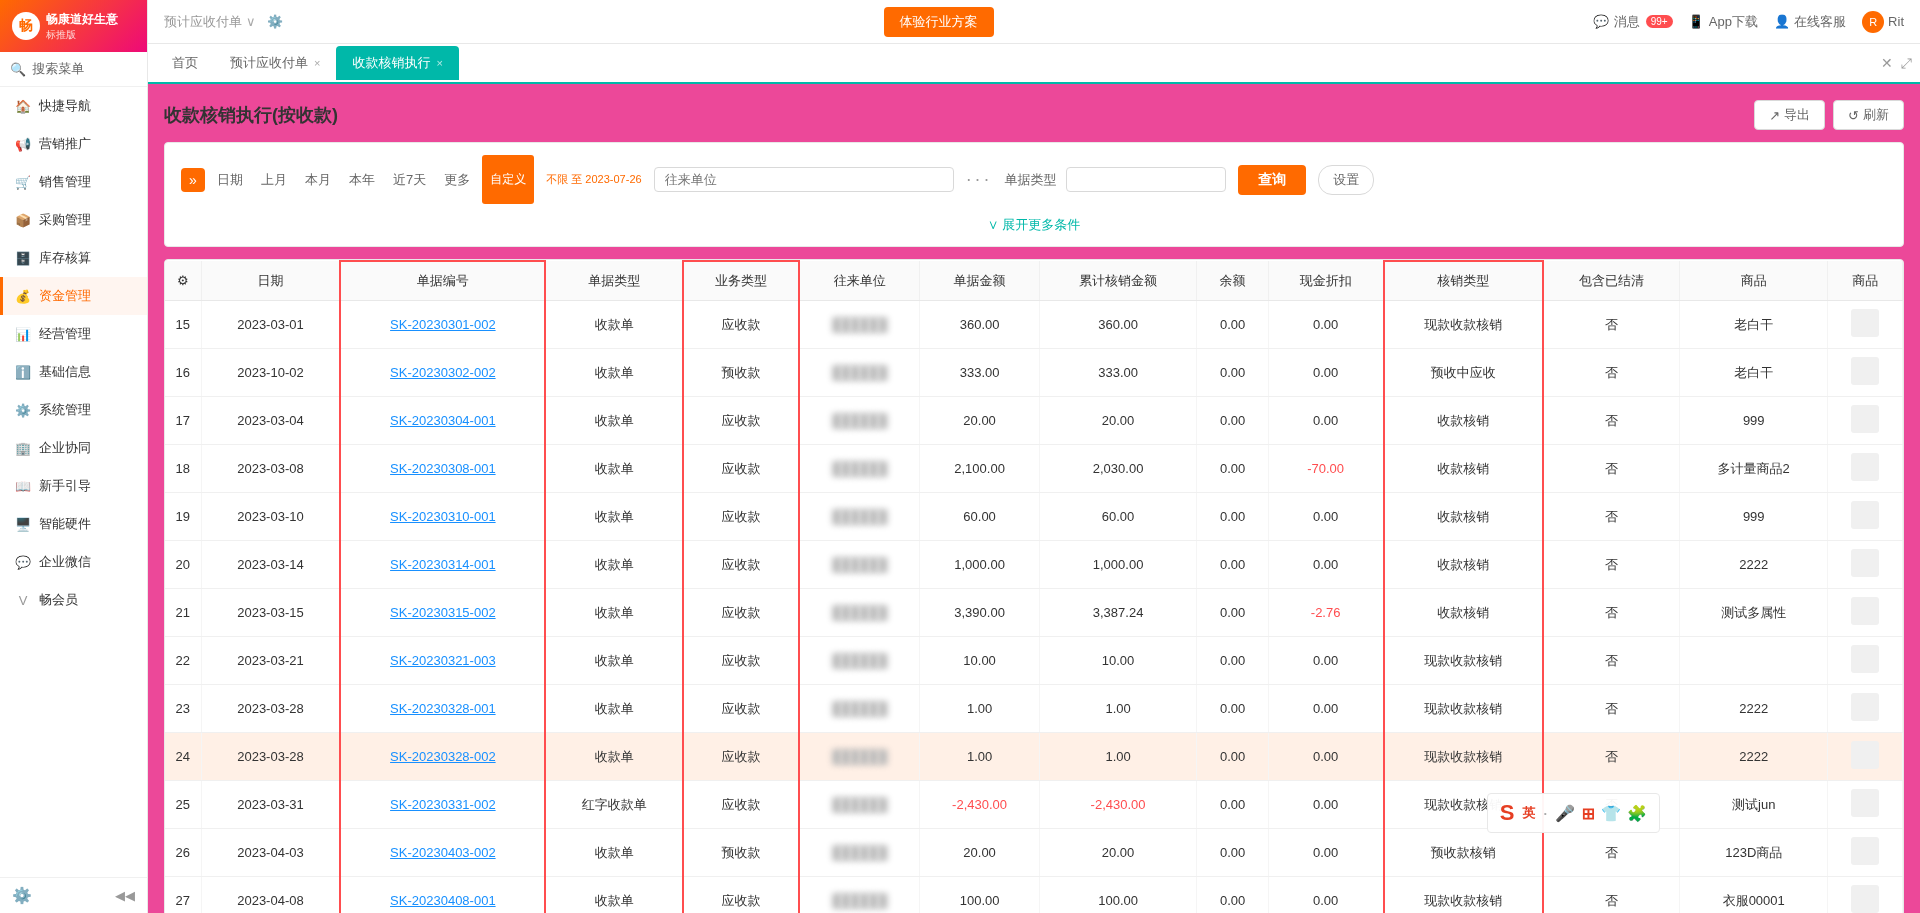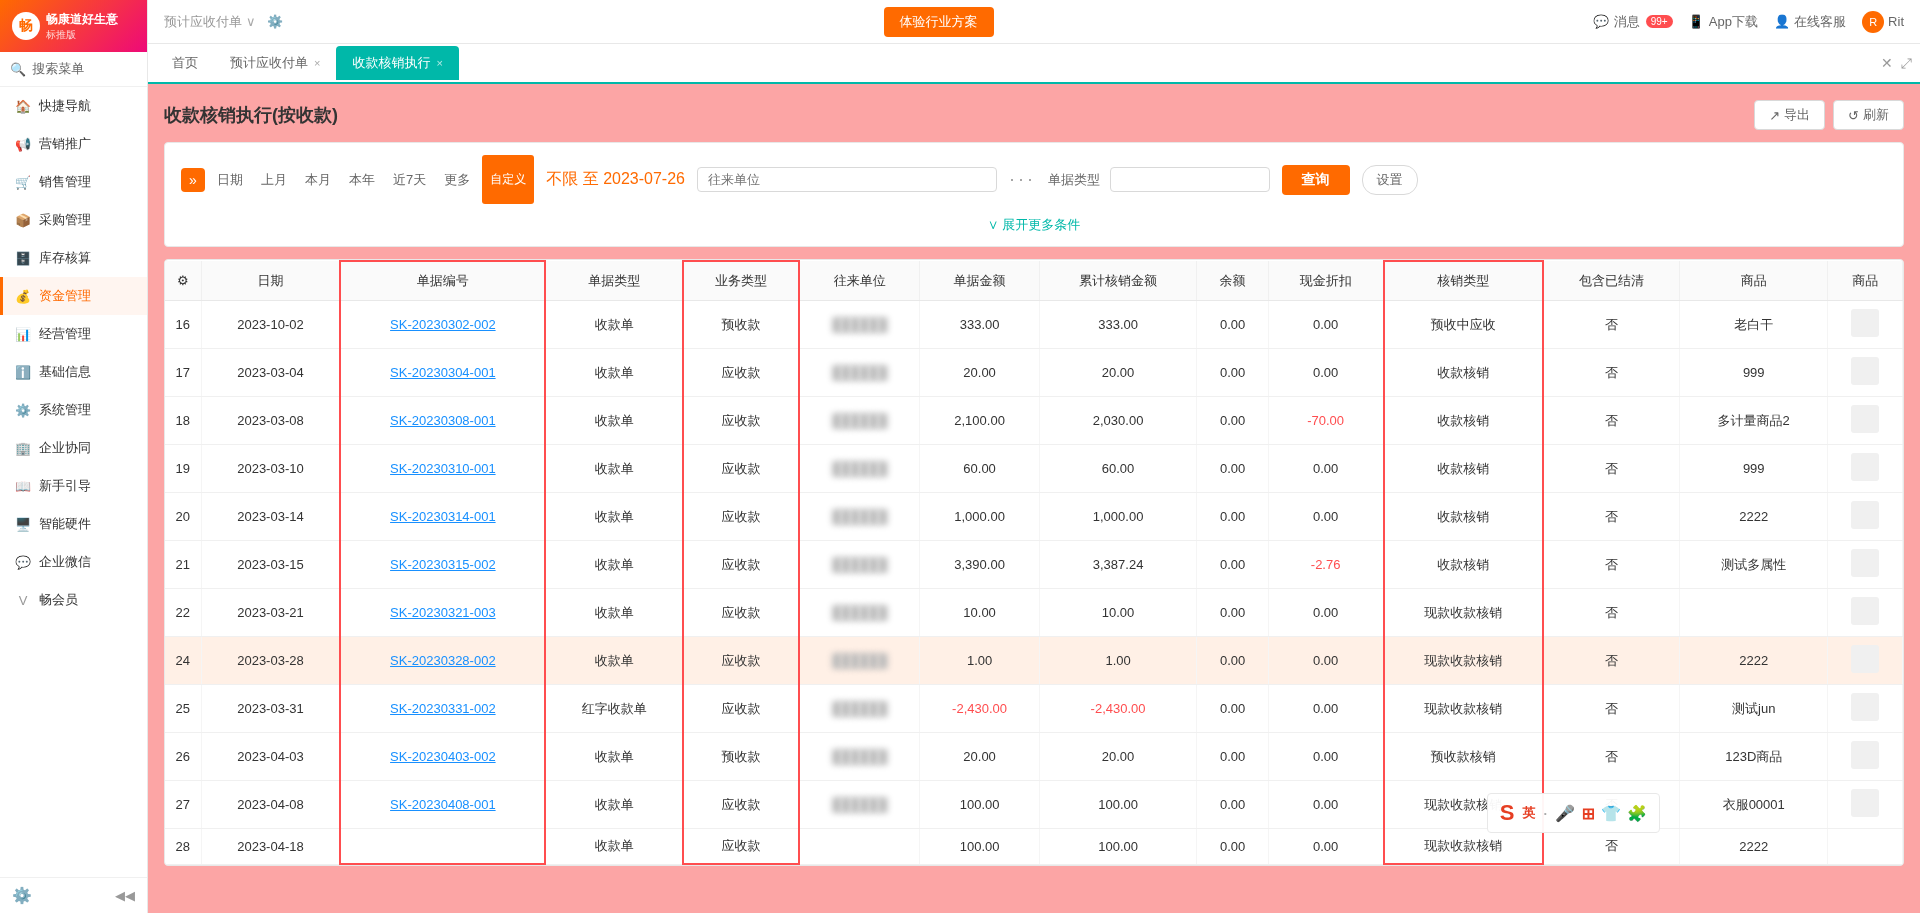--- a/index.html
+++ b/index.html
@@ -100,21 +100,21 @@
       display: flex; align-items: center; gap: 6px;
     }
     .tab.active {
       background: #00b8a9; color: #fff; border-radius: 4px 4px 0 0;
     }
     .tab-close { font-size: 11px; color: rgba(255,255,255,0.7); cursor: pointer; }
     .tab-close-gray { font-size: 11px; color: #aaa; cursor: pointer; }
     .tabbar-end { margin-left: auto; display: flex; align-items: center; gap: 8px; color: #999; font-size: 16px; }
 
     
-    .content { flex: 1; overflow-y: auto; background: #fca5a5; padding: 16px; }
+    .content { flex: 1; overflow-y: auto; background: #ec4899; padding: 16px; }
 
     
     .page-header {
       display: flex; align-items: center; justify-content: space-between; margin-bottom: 12px;
     }
     .page-title { font-size: 18px; font-weight: bold; color: #333; }
     .page-actions { display: flex; align-items: center; gap: 8px; }
     .btn-outline {
       border: 1px solid #d9d9d9; background: #fff; color: #666;
       padding: 5px 14px; border-radius: 4px; cursor: pointer; font-size: 13px;
@@ -378,21 +378,21 @@
       <span class="filter-label">日期</span>
       <div class="filter-date-options">
         <span class="filter-date-btn">上月</span>
         <span class="filter-date-btn">本月</span>
         <span class="filter-date-btn">本年</span>
         <span class="filter-date-btn">近7天</span>
         <span class="filter-date-btn">更多</span>
         <span class="filter-custom-btn">自定义</span>
       </div>
       <div style="display:flex;flex-direction:column;">
-        <span class="filter-date-range" style="font-size:16px;color:#ff6a00;">不限 至 2023-07-26</span>
+        <span class="filter-date-range" style="font-size:11px;color:#ff6a00;">不限 至 2023-07-26</span>
       </div>
 
       <div class="filter-unit">
         <input class="filter-input" type="text" placeholder="往来单位" style="">
       </div>
 
       <span class="filter-dots">···</span>
 
       <div class="filter-type">
         <span class="filter-label" style="margin-right:6px;">单据类型</span>
@@ -423,20 +423,36 @@
             <th>累计核销金额</th>
             <th>余额</th>
             <th>现金折扣</th>
             <th class="col-red3">核销类型</th>
             <th>包含已结清</th>
             <th>商品</th>
             <th>商品</th>
           </tr>
         </thead>
         <tbody id="table-body">
+        <tr>
+    <td>15</td>
+    <td>2023-03-01</td>
+    <td class="col-red"><span class="link-text">SK-20230301-002</span></td>
+    <td>收款单</td>
+    <td class="col-red2">应收款</td>
+    <td><span class="blurred">██████</span></td>
+    <td style="">360.00</td>
+    <td style="">360.00</td>
+    <td>0.00</td>
+    <td style="">0.00</td>
+    <td class="col-red3">现款收款核销</td>
+    <td>否</td>
+    <td>老白干</td>
+    <td><span class="thumb"></span></td>
+  </tr>
             <tr>
     <td>16</td>
     <td>2023-10-02</td>
     <td class="col-red"><span class="link-text">SK-20230302-002</span></td>
     <td>收款单</td>
     <td class="col-red2">预收款</td>
     <td><span class="blurred">██████</span></td>
     <td style="">333.00</td>
     <td style="">333.00</td>
     <td>0.00</td>
@@ -533,20 +549,36 @@
     <td>收款单</td>
     <td class="col-red2">应收款</td>
     <td><span class="blurred">██████</span></td>
     <td style="">10.00</td>
     <td style="">10.00</td>
     <td>0.00</td>
     <td style="">0.00</td>
     <td class="col-red3">现款收款核销</td>
     <td>否</td>
     <td></td>
+    <td><span class="thumb"></span></td>
+  </tr>
+            <tr>
+    <td>23</td>
+    <td>2023-03-28</td>
+    <td class="col-red"><span class="link-text">SK-20230328-001</span></td>
+    <td>收款单</td>
+    <td class="col-red2">应收款</td>
+    <td><span class="blurred">██████</span></td>
+    <td style="">1.00</td>
+    <td style="">1.00</td>
+    <td>0.00</td>
+    <td style="">0.00</td>
+    <td class="col-red3">现款收款核销</td>
+    <td>否</td>
+    <td>2222</td>
     <td><span class="thumb"></span></td>
   </tr>
             <tr class="highlighted">
     <td>24</td>
     <td>2023-03-28</td>
     <td class="col-red"><span class="link-text">SK-20230328-002</span></td>
     <td>收款单</td>
     <td class="col-red2">应收款</td>
     <td><span class="blurred">██████</span></td>
     <td style="">1.00</td>

